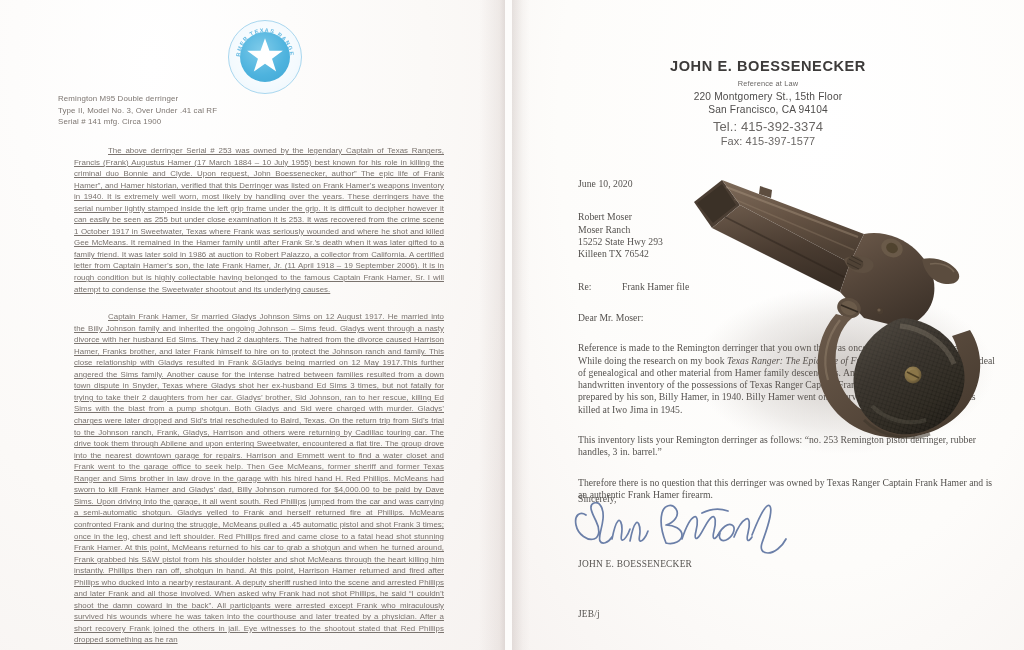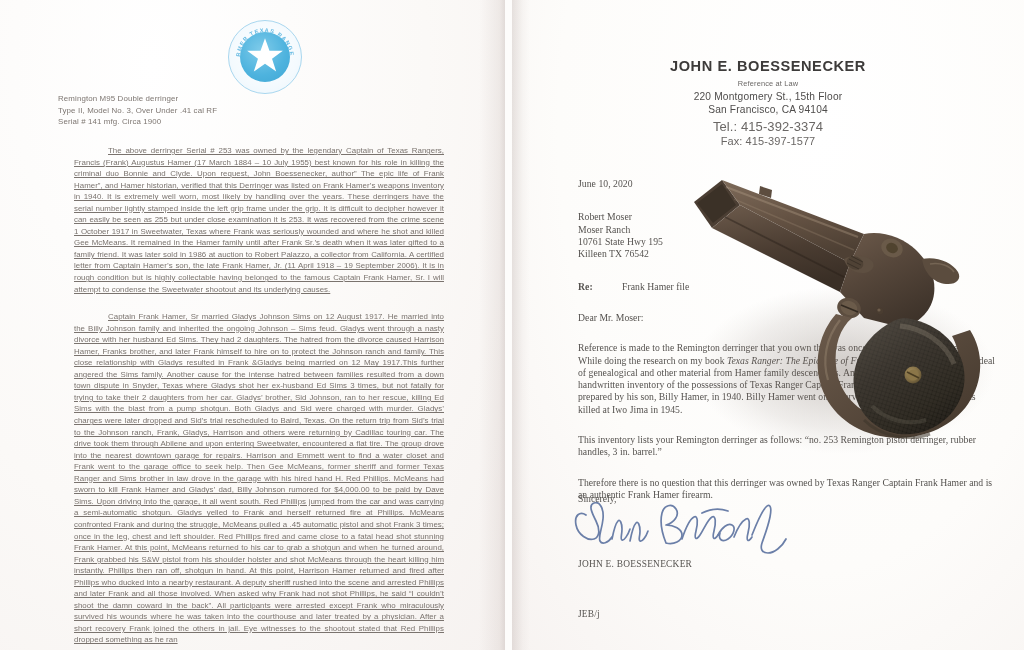--- a/index.html
+++ b/index.html
@@ -175,21 +175,21 @@
 
   .para {
     margin-top: 18px;
     font-size: 9.7px;
     line-height: 12.3px;
     text-align: left;
     letter-spacing: 0.02px;
   }
   .para i { font-style: italic; }
 
-  #re-line .re-tab { display: inline-block; width: 44px; font-weight: bold; }
+  #re-line .re-tab { display: inline-block; width: 44px; }
 
   #sign-block {
     position: absolute;
     left: 578px; top: 493px;
     width: 300px;
     color: #55524f;
   }
   #sincerely { font-size: 9.7px; }
   #signature {
     position: absolute;
@@ -264,21 +264,21 @@
       <div id="lh-fax">Fax: 415-397-1577</div>
     </div>
   </div>
 
   <div id="letter-body" class="serif">
     <div class="lb-line" id="date-line">June 10, 2020</div>
 
     <div id="addr-block">
       <div class="lb-line">Robert Moser</div>
       <div class="lb-line">Moser Ranch</div>
-      <div class="lb-line">10761 State Hwy 195</div>
+      <div class="lb-line">15252 State Hwy 293</div>
       <div class="lb-line">Killeen TX 76542</div>
     </div>
 
     <div class="lb-line" id="re-line">
       <span class="re-tab">Re:</span><span>Frank Hamer file</span>
     </div>
 
     <div class="lb-line" id="salutation">Dear Mr. Moser:</div>
 
     <div id="letter-paragraphs">

